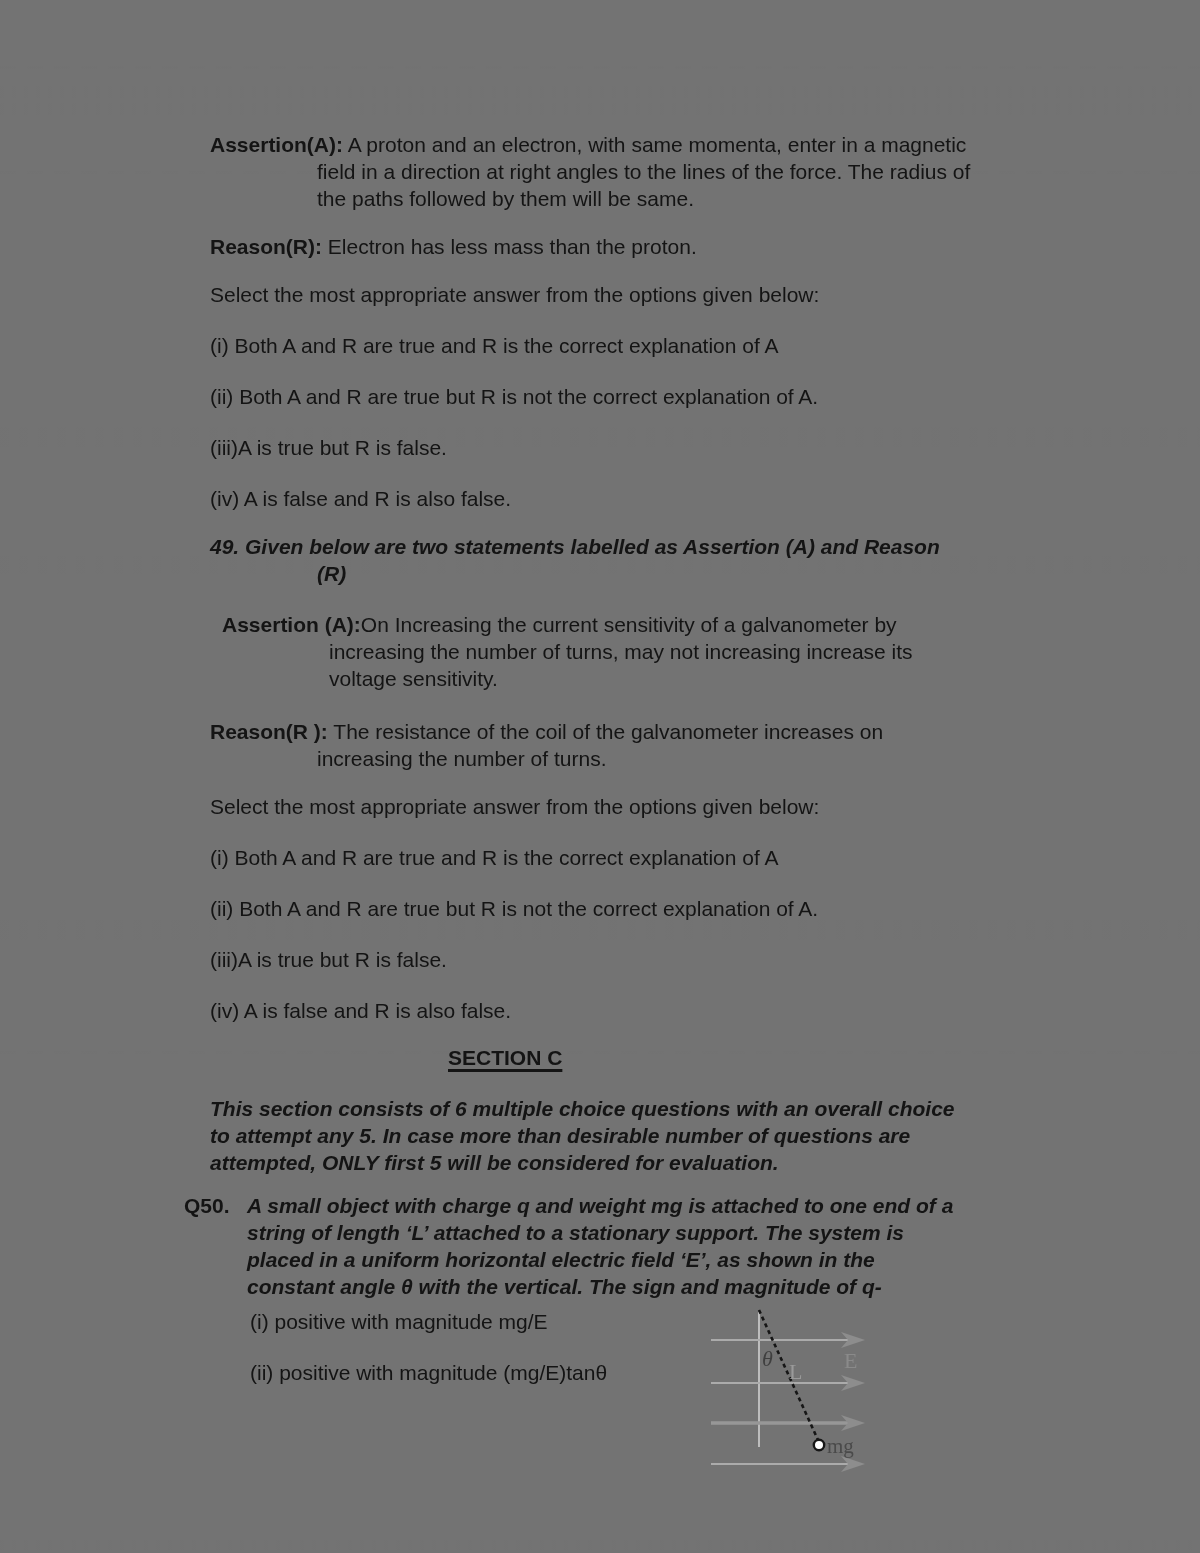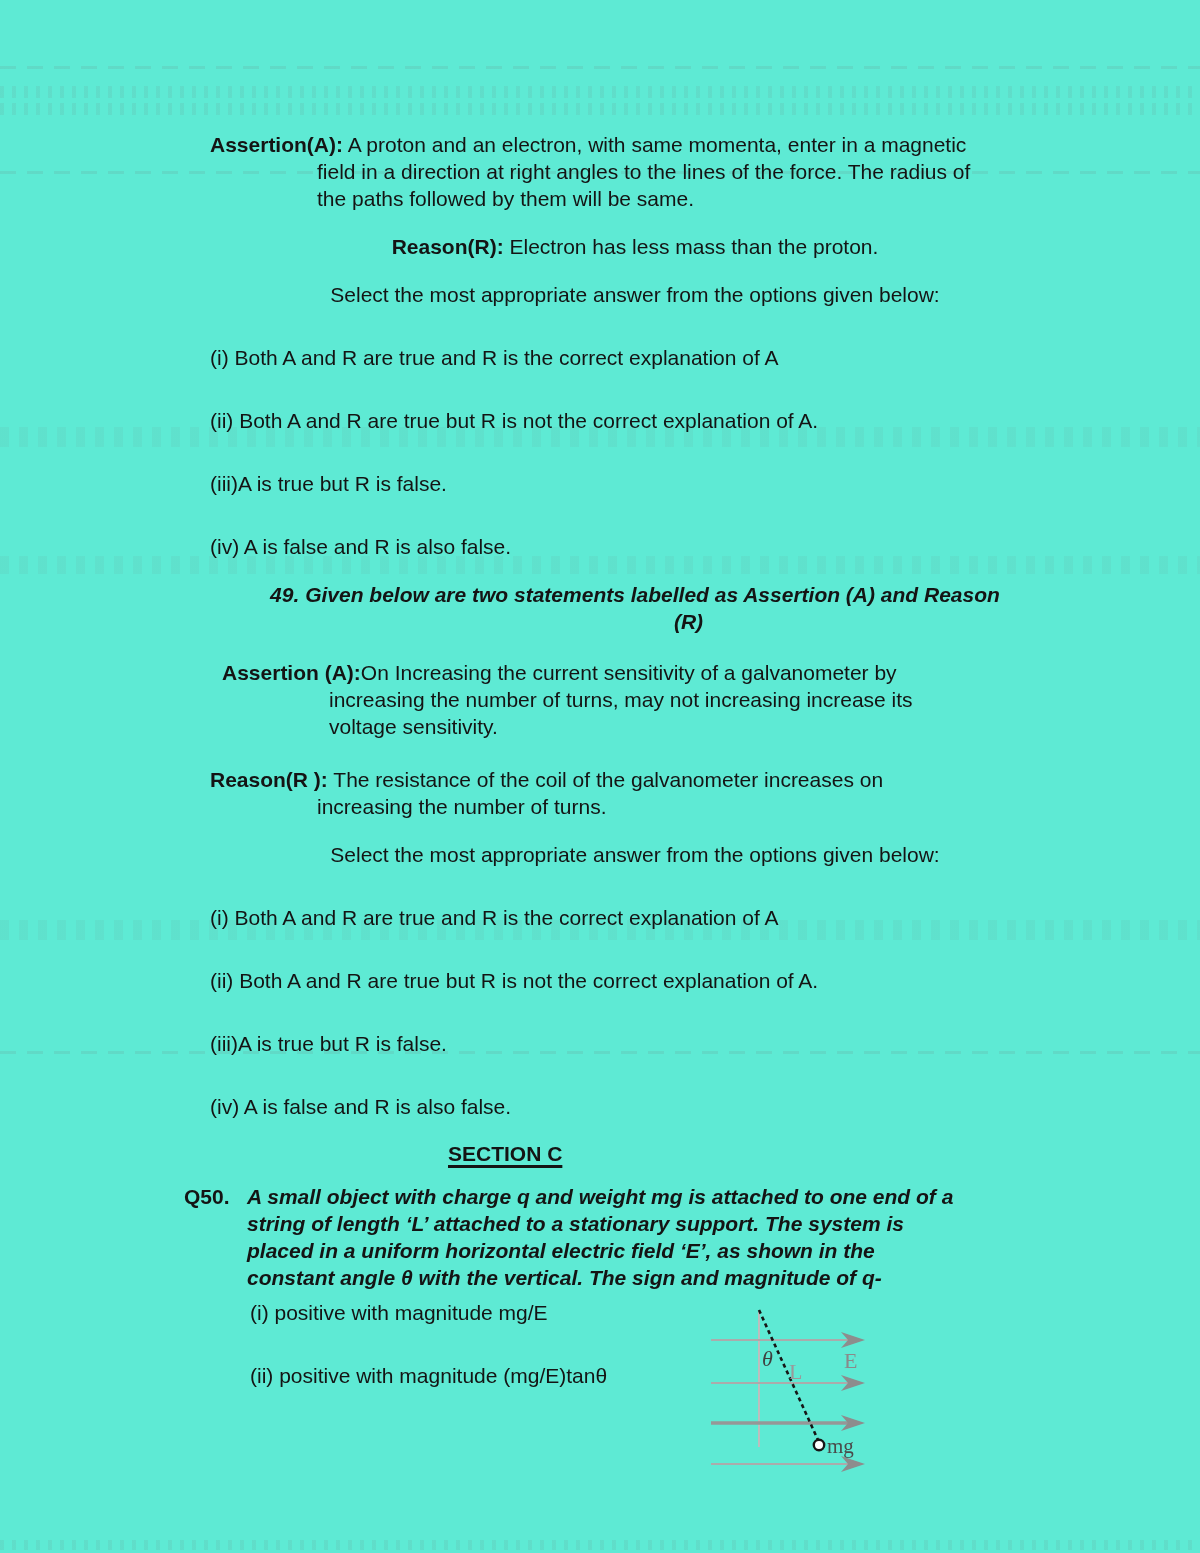--- a/index.html
+++ b/index.html
@@ -1,31 +1,31 @@
 <!DOCTYPE html>
 <html><head>
 <meta charset="utf-8">
 <style>
   html,body { margin:0; padding:0; background:#ffffff; }
   .page {
-    position:relative; width:1200px; height:1553px; background:#5eead4;
+    position:relative; width:1200px; height:1553px; background:#737373;
     font-family:"Liberation Sans","DejaVu Sans",sans-serif;
     font-size:21px; line-height:27px; color:#141414; overflow:hidden;
   }
   .artifact { position:absolute; left:0; width:1200px; pointer-events:none; }
   .art-dash { background:repeating-linear-gradient(90deg, rgba(110,110,110,0.10) 0 4px, transparent 4px 12px); }
   .art-dash-lt { background:repeating-linear-gradient(90deg, rgba(110,110,110,0.07) 0 9px, transparent 9px 19px); }
   .art-line { background:repeating-linear-gradient(90deg, rgba(110,110,110,0.13) 0 16px, transparent 16px 27px); }
   .content { position:absolute; left:210px; top:131px; width:850px; }
   .line { display:block; }
   .hang .cont { padding-left:107px; }
   b { font-weight:700; }
   .p0 { margin:0; }
-  .mt21 { margin:21px 0 0;text-align:center; }
-  .mt20 { margin:36px 0 0; }
+  .mt21 { margin:21px 0 0; }
+  .mt20 { margin:24px 0 0; }
   .mt24 { margin:24px 12px 0; }
   .mt26 { margin:26px 0 16px; }
   .sec-title {
     margin:20px 0 0 238px; font-weight:700; width:fit-content;
     text-decoration:underline; text-decoration-thickness:2.5px; text-underline-offset:4px;
   }
   .bold { font-weight:700;font-style:italic; }
   .q50 { margin:16px 0 8px -26px; display:flex; }
   .q50 .num { flex:0 0 63px; font-weight:700; }
   .q50opt { padding-left:40px; }
@@ -84,20 +84,25 @@
 
     <div class="mt21">Select the most appropriate answer from the options given below:</div>
 
     <div class="mt20">(i) Both A and R are true and R is the correct explanation of A</div>
     <div class="mt20">(ii) Both A and R are true but R is not the correct explanation of A.</div>
     <div class="mt20">(iii)A is true but R is false.</div>
     <div class="mt20">(iv) A is false and R is also false.</div>
 
     <div class="sec-title">SECTION C</div>
 
+    <div class="mt20 bold">
+      <span class="line">This section consists of 6 multiple choice questions with an overall choice</span>
+      <span class="line">to attempt any 5. In case more than desirable number of questions are</span>
+      <span class="line">attempted, ONLY first 5 will be considered for evaluation.</span>
+    </div>
 
     <div class="q50">
       <span class="num">Q50.</span>
       <span class="bold">
         <span class="line">A small object with charge q and weight mg is attached to one end of a</span>
         <span class="line">string of length ‘L’ attached to a stationary support. The system is</span>
         <span class="line">placed in a uniform horizontal electric field ‘E’, as shown in the</span>
         <span class="line">constant angle θ with the vertical. The sign and magnitude of q-</span>
       </span>
     </div>

